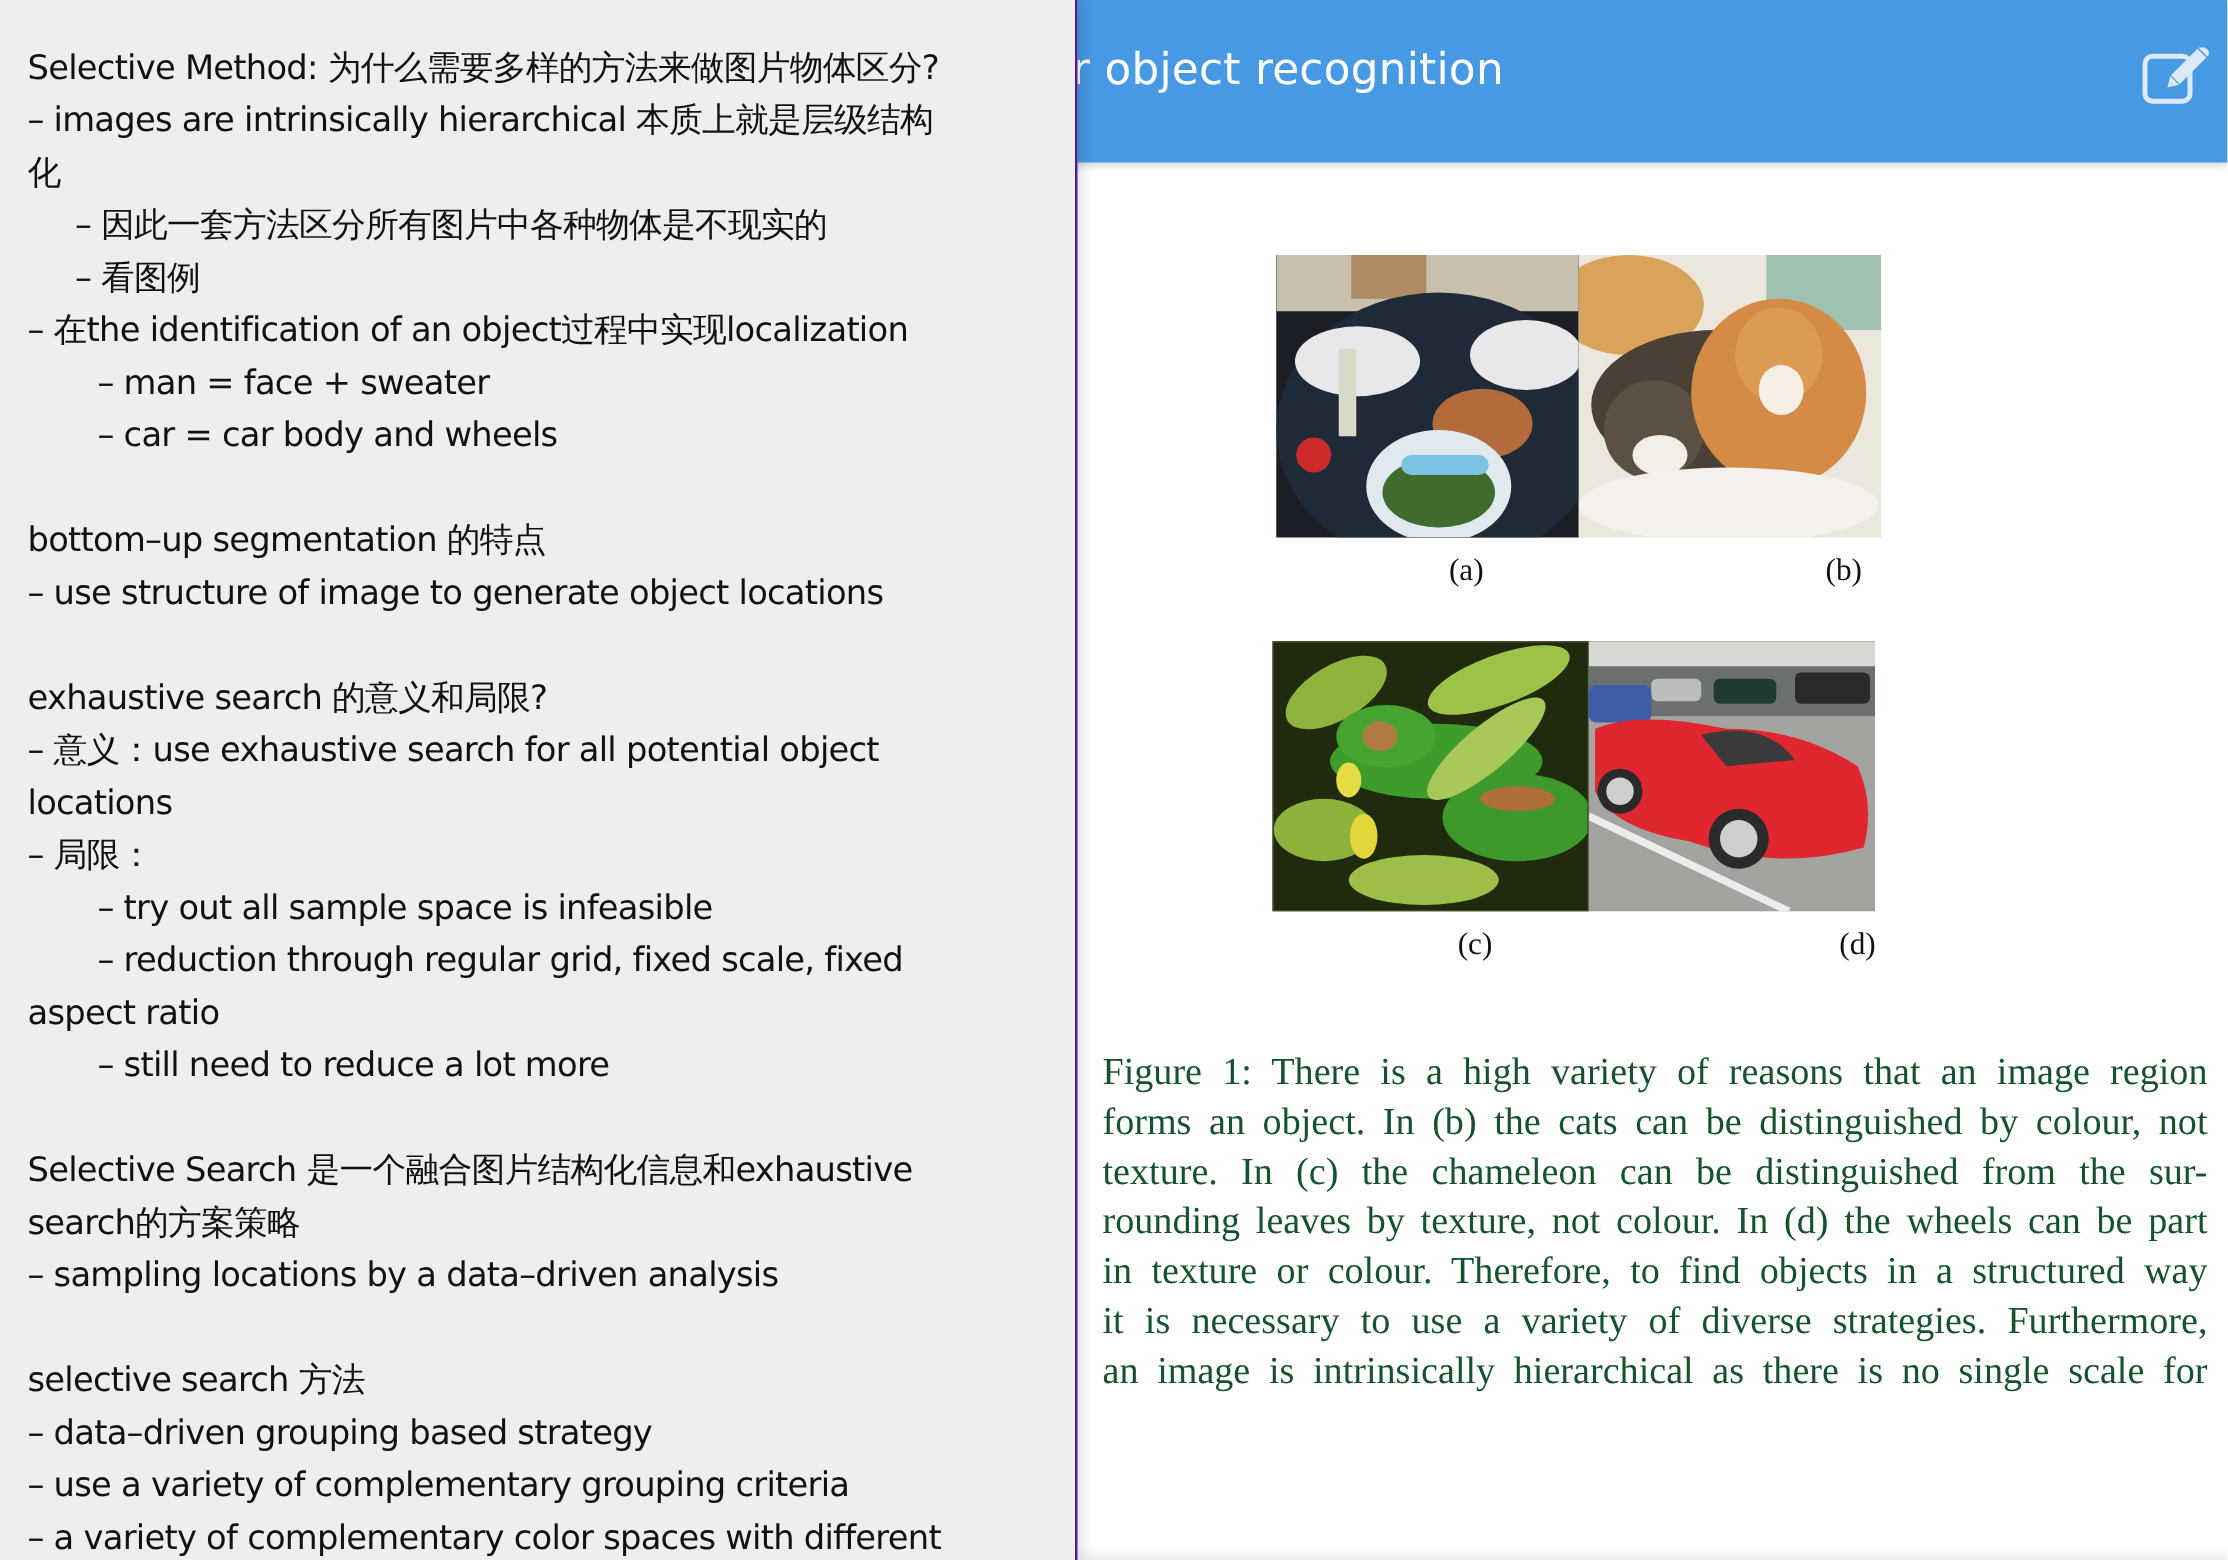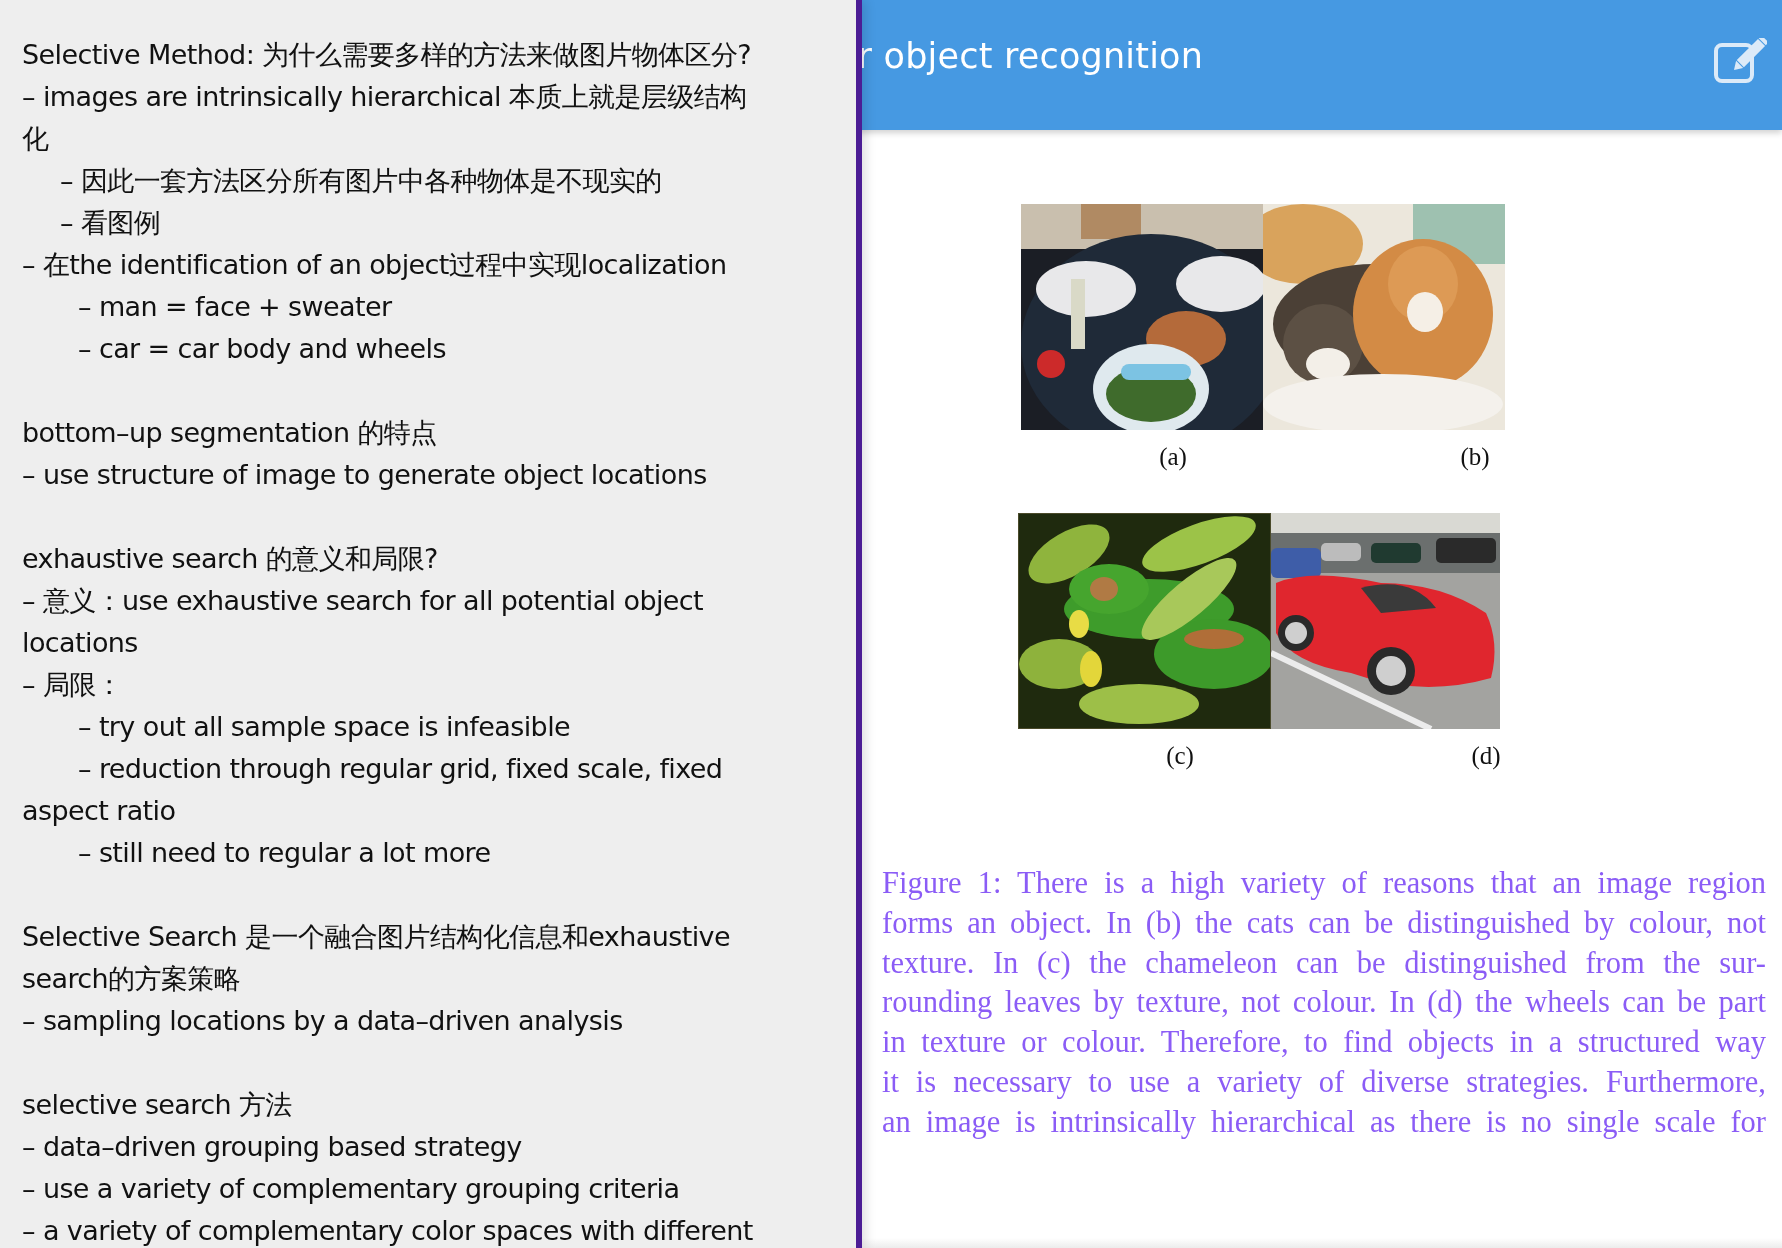--- a/index.html
+++ b/index.html
@@ -25,30 +25,30 @@
     .doc { position: absolute; left: 862px; top: 130px; width: 920px; height: 1118px; background: #ffffff; }
     .doc-bottom-bar { position: absolute; left: 862px; top: 1238px; width: 920px; height: 10px; background: linear-gradient(#ffffff, #ececec); }
 
     .fig-img { position: absolute; overflow: hidden; }
     .fig-label {
       position: absolute; font-family: "Liberation Serif", serif; font-size: 25px; color: #111;
       width: 80px; text-align: center;
     }
     .caption {
       position: absolute; left: 882px; top: 838px; width: 884px;
-      font-family: "Liberation Serif", serif; font-size: 30.5px; line-height: 39.8px; color: #8b5cf6;
-      text-align: justify; text-align-last: left; margin-top: 26px;
+      font-family: "Liberation Serif", serif; font-size: 30.5px; line-height: 39.8px; color: #14532d;
+      text-align: justify; text-align-last: left;
     }
     .caption .line { display: block; text-align: justify; text-align-last: justify; white-space: nowrap; }
     .caption .line.last { text-align-last: left; }
 
     
     .notes {
       position: absolute; left: 0; top: 0; width: 862px; height: 1248px;
-      background: #eeeeee; border-right: 6px solid #4c1d95;
+      background: #eeeeee; border-right: 2px solid #4c1d95;
       box-shadow: 4px 0 10px rgba(0,0,0,0.12);
       z-index: 5; overflow: hidden;
     }
     .notes-body { position: absolute; left: 22px; top: 34px; width: 820px; }
     .note-line {
       font-family: "DejaVu Sans", sans-serif; font-size: 27px; line-height: 42px; color: #111;
       white-space: nowrap; letter-spacing: -0.6px;
     }
     .note-line.i1 { padding-left: 38px; }
     .note-line.i2 { padding-left: 56px; }
@@ -172,21 +172,21 @@
     <div class="note-line">bottom–up segmentation 的特点</div>
     <div class="note-line">– use structure of image to generate object locations</div>
     <div class="note-line blank"></div>
     <div class="note-line">exhaustive search 的意义和局限?</div>
     <div class="note-line">– 意义：use exhaustive search for all potential object</div>
     <div class="note-line">locations</div>
     <div class="note-line">– 局限：</div>
     <div class="note-line i2">– try out all sample space is infeasible</div>
     <div class="note-line i2">– reduction through regular grid, fixed scale, fixed</div>
     <div class="note-line">aspect ratio</div>
-    <div class="note-line i2">– still need to regular a lot more</div>
+    <div class="note-line i2">– still need to reduce a lot more</div>
     <div class="note-line blank"></div>
     <div class="note-line">Selective Search 是一个融合图片结构化信息和exhaustive</div>
     <div class="note-line">search的方案策略</div>
     <div class="note-line">– sampling locations by a data–driven analysis</div>
     <div class="note-line blank"></div>
     <div class="note-line">selective search 方法</div>
     <div class="note-line">– data–driven grouping based strategy</div>
     <div class="note-line">– use a variety of complementary grouping criteria</div>
     <div class="note-line">– a variety of complementary color spaces with different</div>
   </div>

